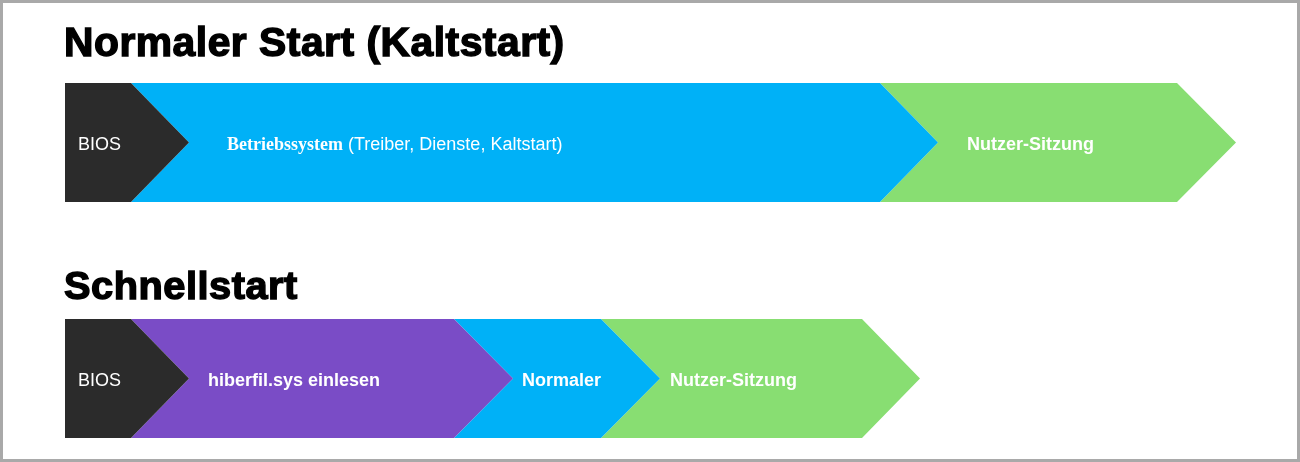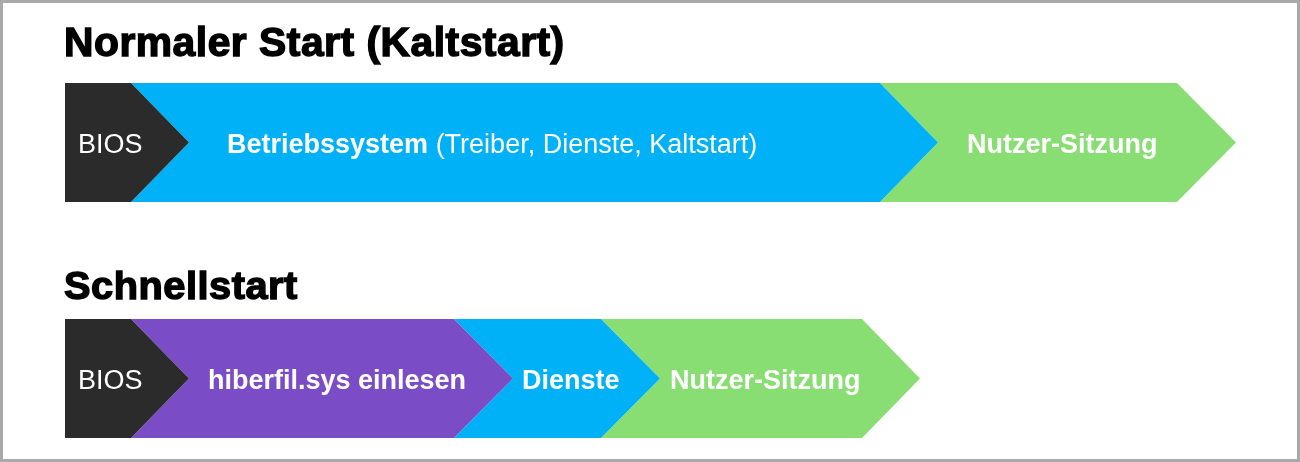--- a/index.html
+++ b/index.html
@@ -17,24 +17,24 @@
     font-family: "Liberation Sans", sans-serif;
     font-weight: 900; color: #000; white-space: nowrap;
     letter-spacing: 0.5px;
     -webkit-text-stroke: 1.4px #000;
   }
   #h1 { top: 20px; font-size: 40px; transform: scaleX(1.02); transform-origin: left; }
   #h2 { top: 264px; font-size: 39px; transform: scaleX(1.02); transform-origin: left; }
   svg.bars { position: absolute; left: 0; top: 0; width: 1300px; height: 462px; }
   .label {
     position: absolute; color: #fff; white-space: nowrap;
-    font-family: "Liberation Sans", sans-serif; font-size: 27px;
+    font-family: "Liberation Sans", sans-serif; font-size: 18px;
     line-height: 30px;
   }
-  .label .strong { font-weight: 600; }
+  .label .strong { font-weight: 600; font-family: Liberation Serif, serif; }
   .label .regular { font-weight: 400; }
 </style>
 </head>
 <body>
 
 <div class="frame"></div>
 
 <h1 id="h1" class="heading">Normaler Start (Kaltstart)</h1>
 
 <svg class="bars" viewBox="0 0 1300 462" xmlns="http://www.w3.org/2000/svg">
@@ -57,14 +57,14 @@
 
 <div class="label" style="left:78px; top:129px;">BIOS</div>
 <div class="label" style="left:227px; top:129px;">
   <span class="strong">Betriebssystem</span>
   <span class="regular">(Treiber, Dienste, Kaltstart)</span>
 </div>
 <div class="label strong-all" style="left:967px; top:129px; font-weight:600;">Nutzer-Sitzung</div>
 
 <div class="label" style="left:78px; top:365px;">BIOS</div>
 <div class="label" style="left:208px; top:365px; font-weight:600;">hiberfil.sys einlesen</div>
-<div class="label" style="left:522px; top:365px; font-weight:600;">Dienste</div>
+<div class="label" style="left:522px; top:365px; font-weight:600;">Normaler</div>
 <div class="label" style="left:670px; top:365px; font-weight:600;">Nutzer-Sitzung</div>
 
 </body></html>

